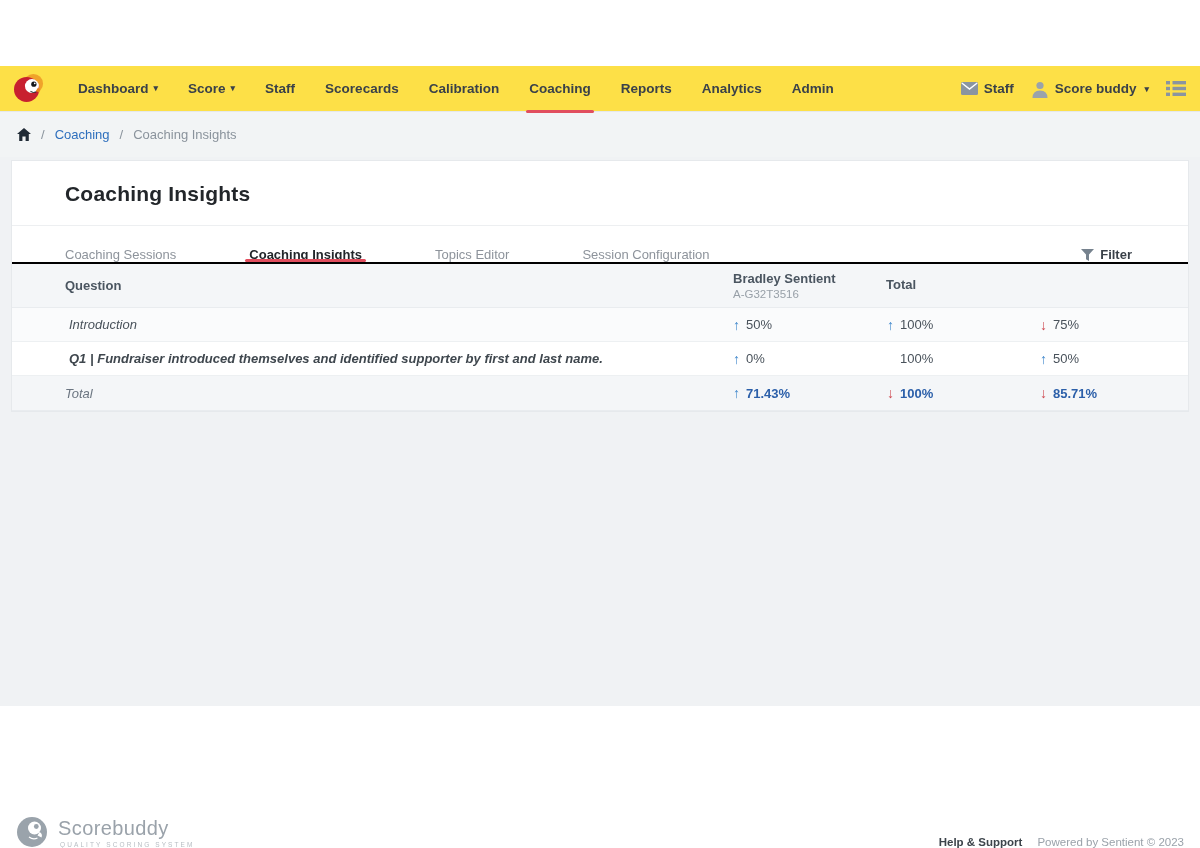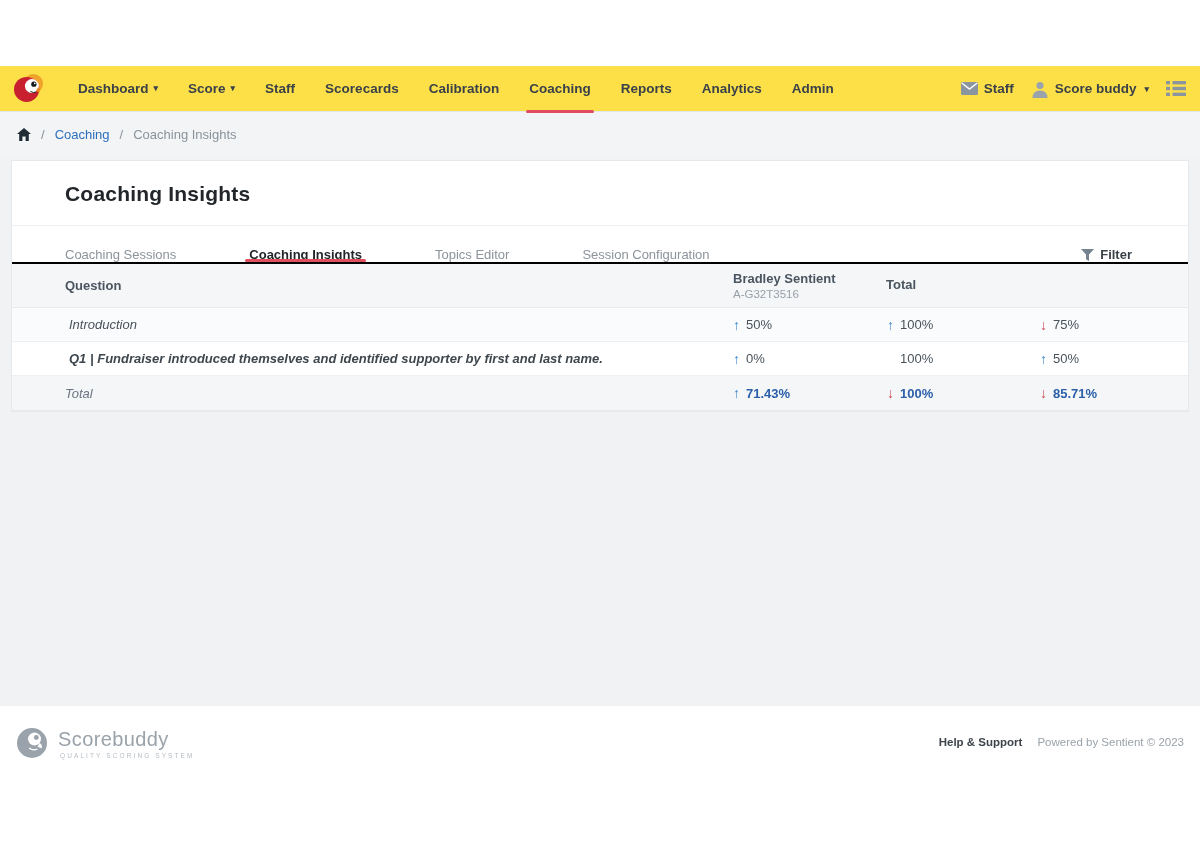--- a/index.html
+++ b/index.html
@@ -67,21 +67,21 @@
   .trow.total .q-text{ color:#6b7581; padding-left:-4px; }
   .trow.total .q-indent{ padding-left:53px; }
   .val{ display:flex; align-items:center; gap:6px; }
   .arr{ font-weight:700; font-size:14px; line-height:1; }
   .arr.up::before{ content:"\2191"; color:var(--up); }
   .arr.down::before{ content:"\2193"; color:var(--down); }
   .arr.none::before{ content:"\2191"; visibility:hidden; }
   .trow.total .val-label{ color:var(--total-blue); font-weight:700; }
 
   
-  .footer{ height:142px; background:#fff; display:flex; align-items:flex-start;
+  .footer{ height:142px; background:#fff; display:flex; align-items:flex-end;
     justify-content:space-between; padding:21px 16px 0; }
   .brand-block{ display:flex; align-items:center; gap:10px; }
   .brand-text .brand-name{ font-size:20px; color:#9aa2aa; letter-spacing:.4px; }
   .brand-text .brand-tagline{ font-size:6.5px; letter-spacing:2.1px; color:#b7bdc3;
     margin-top:1px; padding-left:2px; }
   .footer-right{ display:flex; align-items:center; gap:15px; margin-top:9px; font-size:11.5px; }
   .help-link{ font-weight:700; color:#3d444b; cursor:pointer; }
   .powered{ color:#9aa2aa; }
 </style>
 </head>

